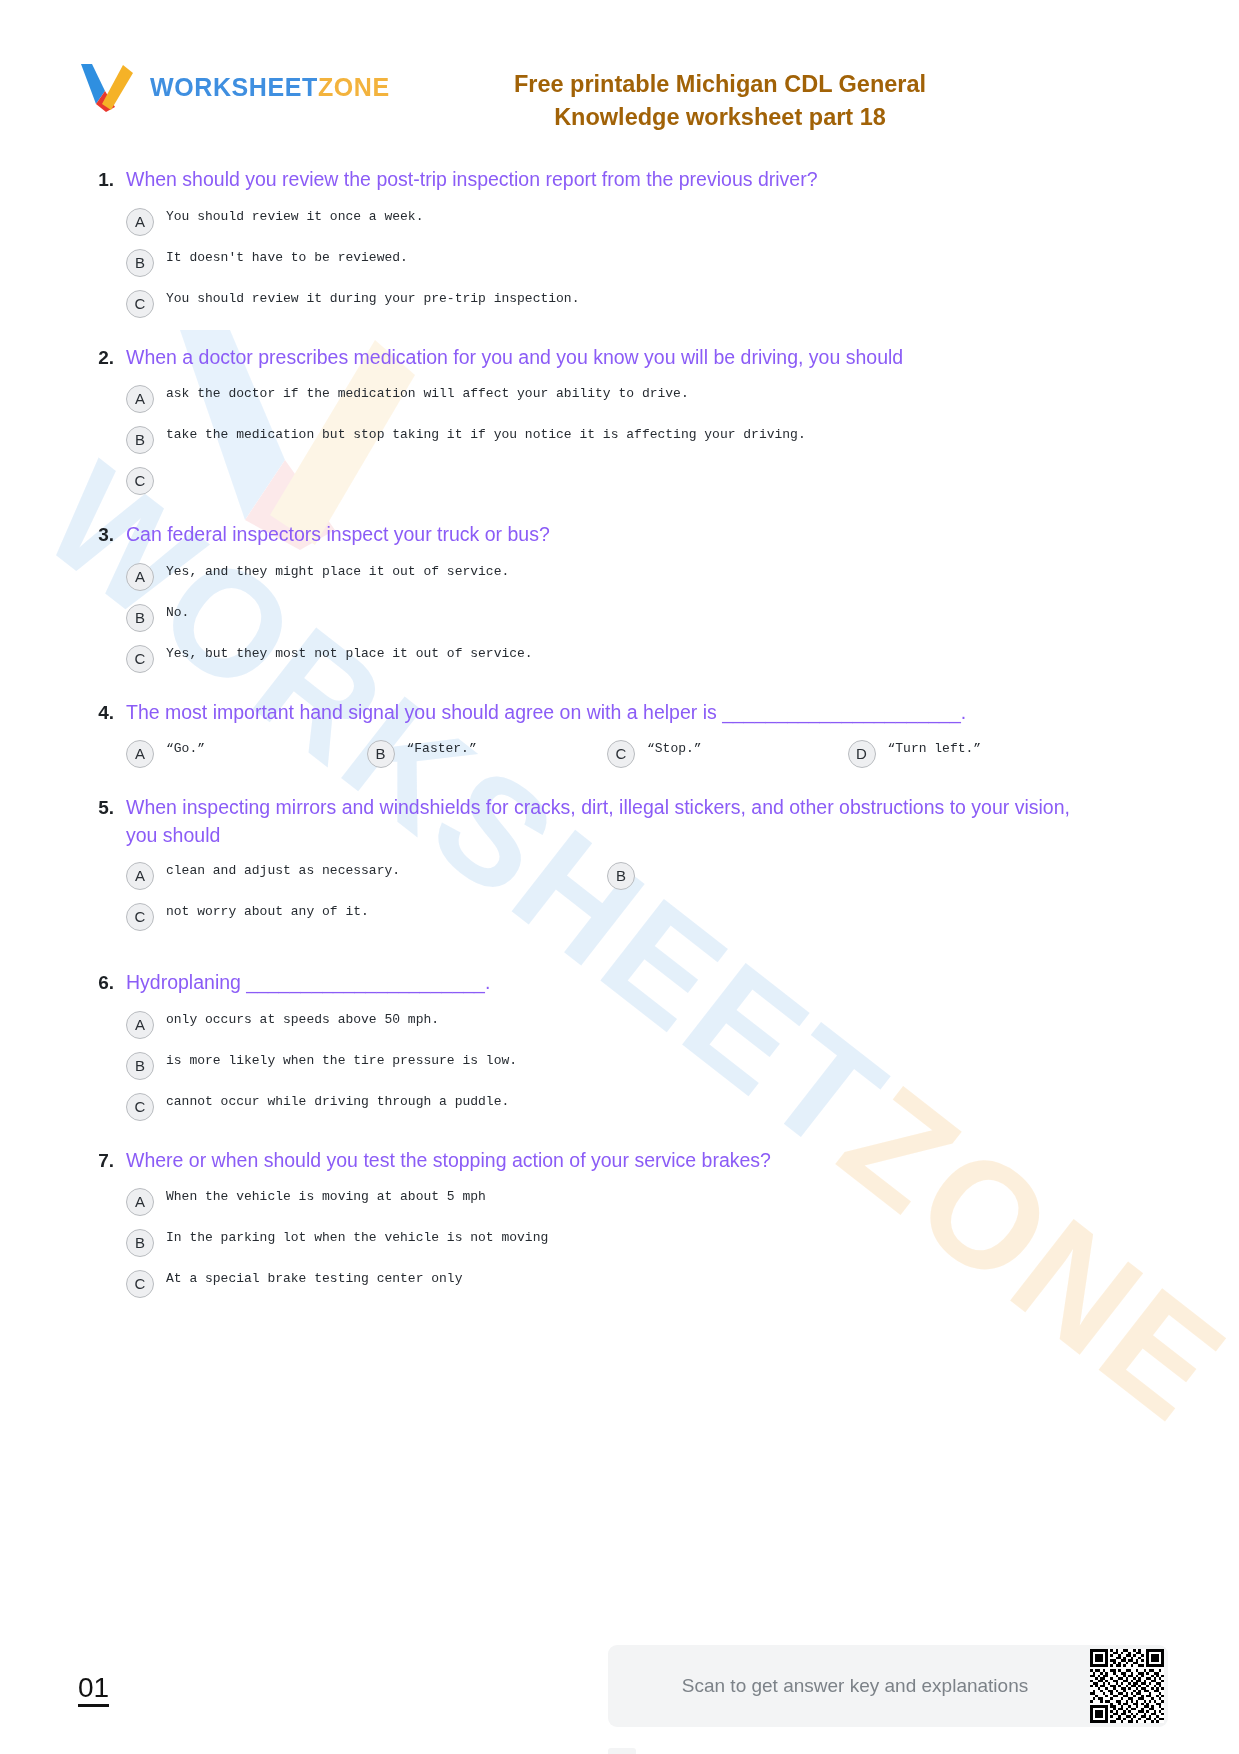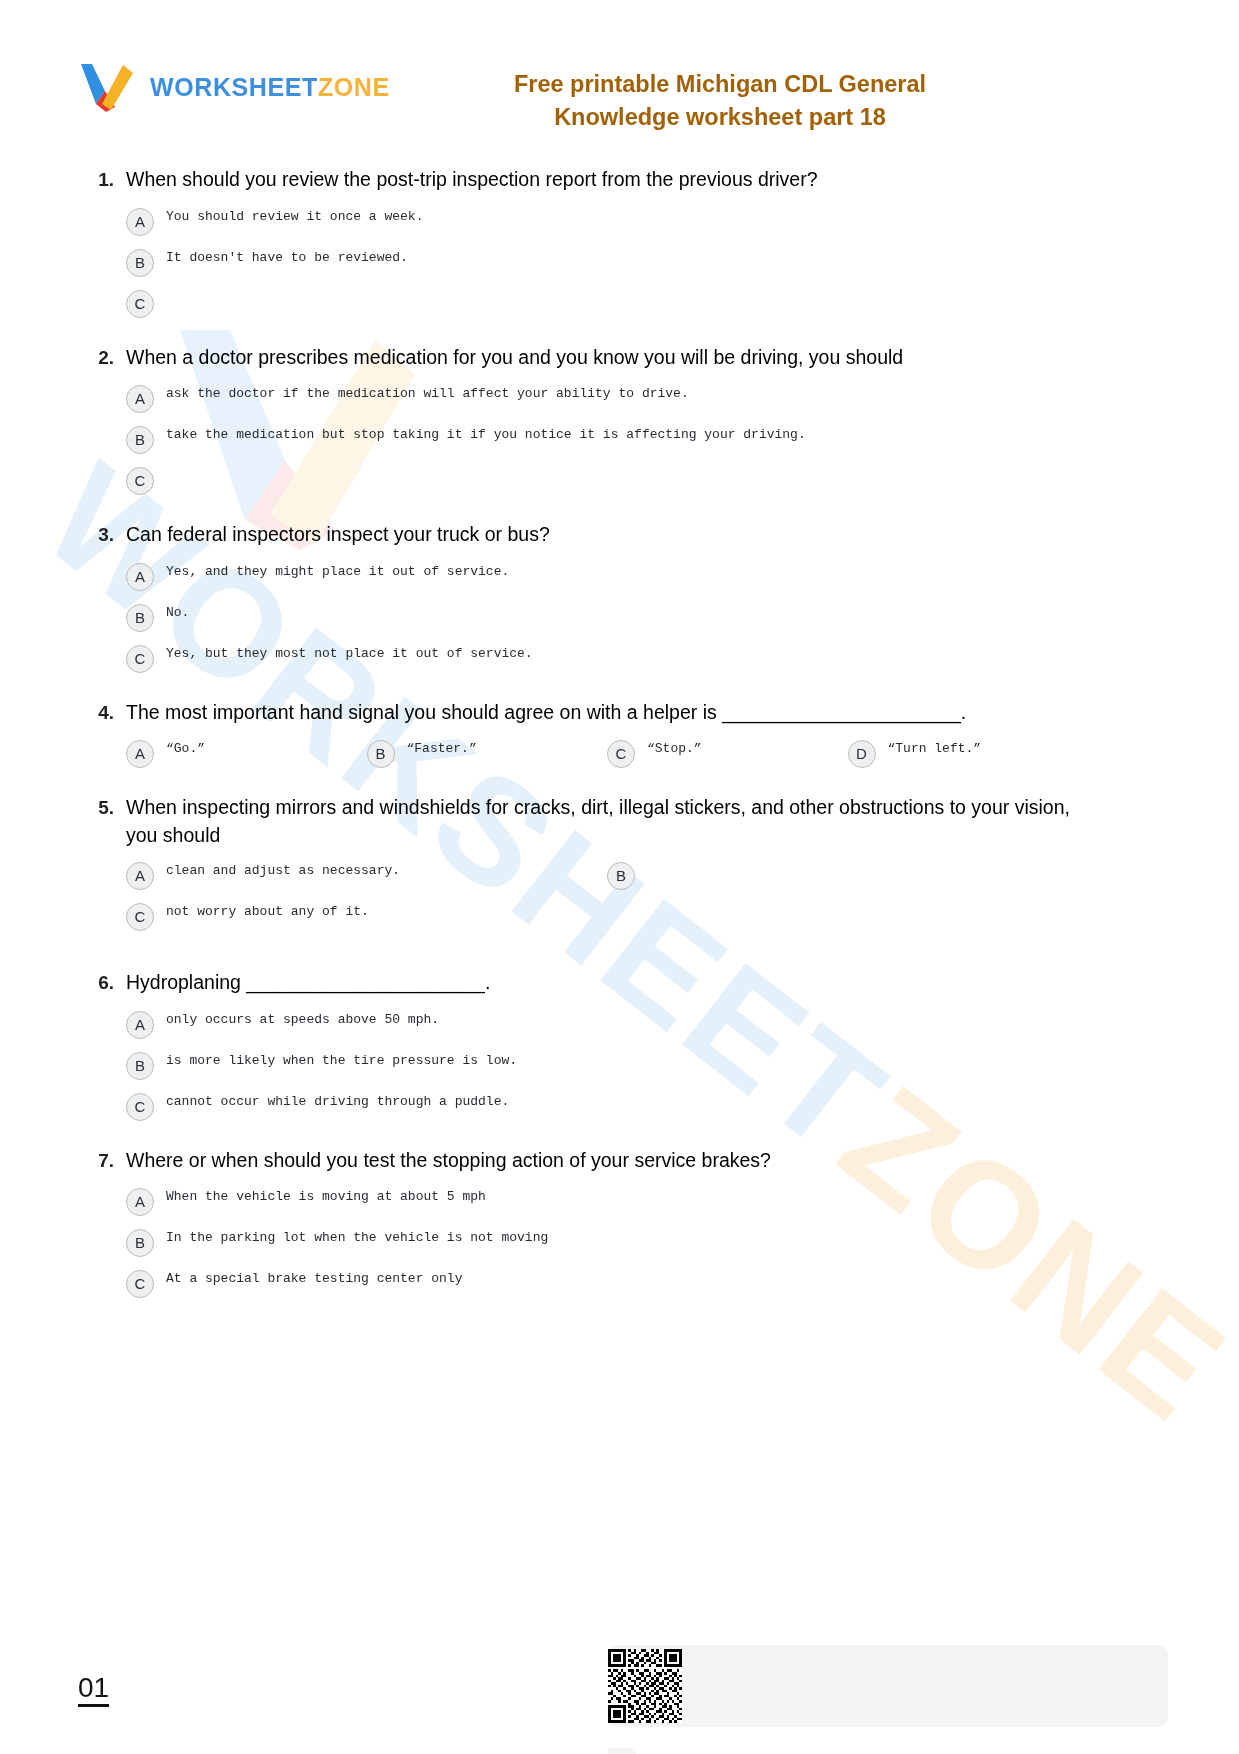--- a/index.html
+++ b/index.html
@@ -104,21 +104,21 @@
     text-align: right;
     padding-right: 12px;
     font-size: 19px;
     font-weight: 700;
     line-height: 1.5;
     color: #1d2125;
   }
   .q-text {
     font-size: 19.5px;
     line-height: 1.42;
-    color: #000000;
+    color: #8b5cf6;
     flex: 1;
   }
 
   .opts { margin-top: 12px; padding-left: 48px; }
   .opt {
     display: flex;
     align-items: flex-start;
     margin-bottom: 12px;
   }
   .bub {
@@ -246,20 +246,21 @@
           <div class="opt">
             <span class="bub">A</span>
             <span class="opt-text">You should review it once a week.</span>
           </div>
           <div class="opt">
             <span class="bub">B</span>
             <span class="opt-text">It doesn't have to be reviewed.</span>
           </div>
           <div class="opt">
             <span class="bub">C</span>
+            <span class="opt-text">You should review it during your pre-trip inspection.</span>
           </div>
         </div>
       </div>
       <div class="q-block">
         <div class="q-row">
           <div class="q-num">2.</div>
           <div class="q-text">When a doctor prescribes medication for you and you know you will be driving, you should</div>
         </div>
         <div class="opts">
           <div class="opt">
@@ -376,20 +377,21 @@
             <span class="bub">C</span>
             <span class="opt-text">At a special brake testing center only</span>
           </div>
         </div>
       </div>
     </div>
 
   <div class="page-num">01</div>
 
   <div class="scan-box">
+    <div class="scan-text">Scan to get answer key and explanations</div>
     <div class="qr">
       <svg width="74" height="74" viewBox="0 0 29 29" shape-rendering="crispEdges">
         <rect width="29" height="29" fill="#fff"></rect>
         <g fill="#000">
           <rect x="0" y="0" width="7" height="1"></rect>
             <rect x="0" y="6" width="7" height="1"></rect>
           <rect x="0" y="0" width="1" height="7"></rect>
             <rect x="6" y="0" width="1" height="7"></rect>
           <rect x="2" y="2" width="3" height="3"></rect>
           <rect x="22" y="0" width="7" height="1"></rect>

